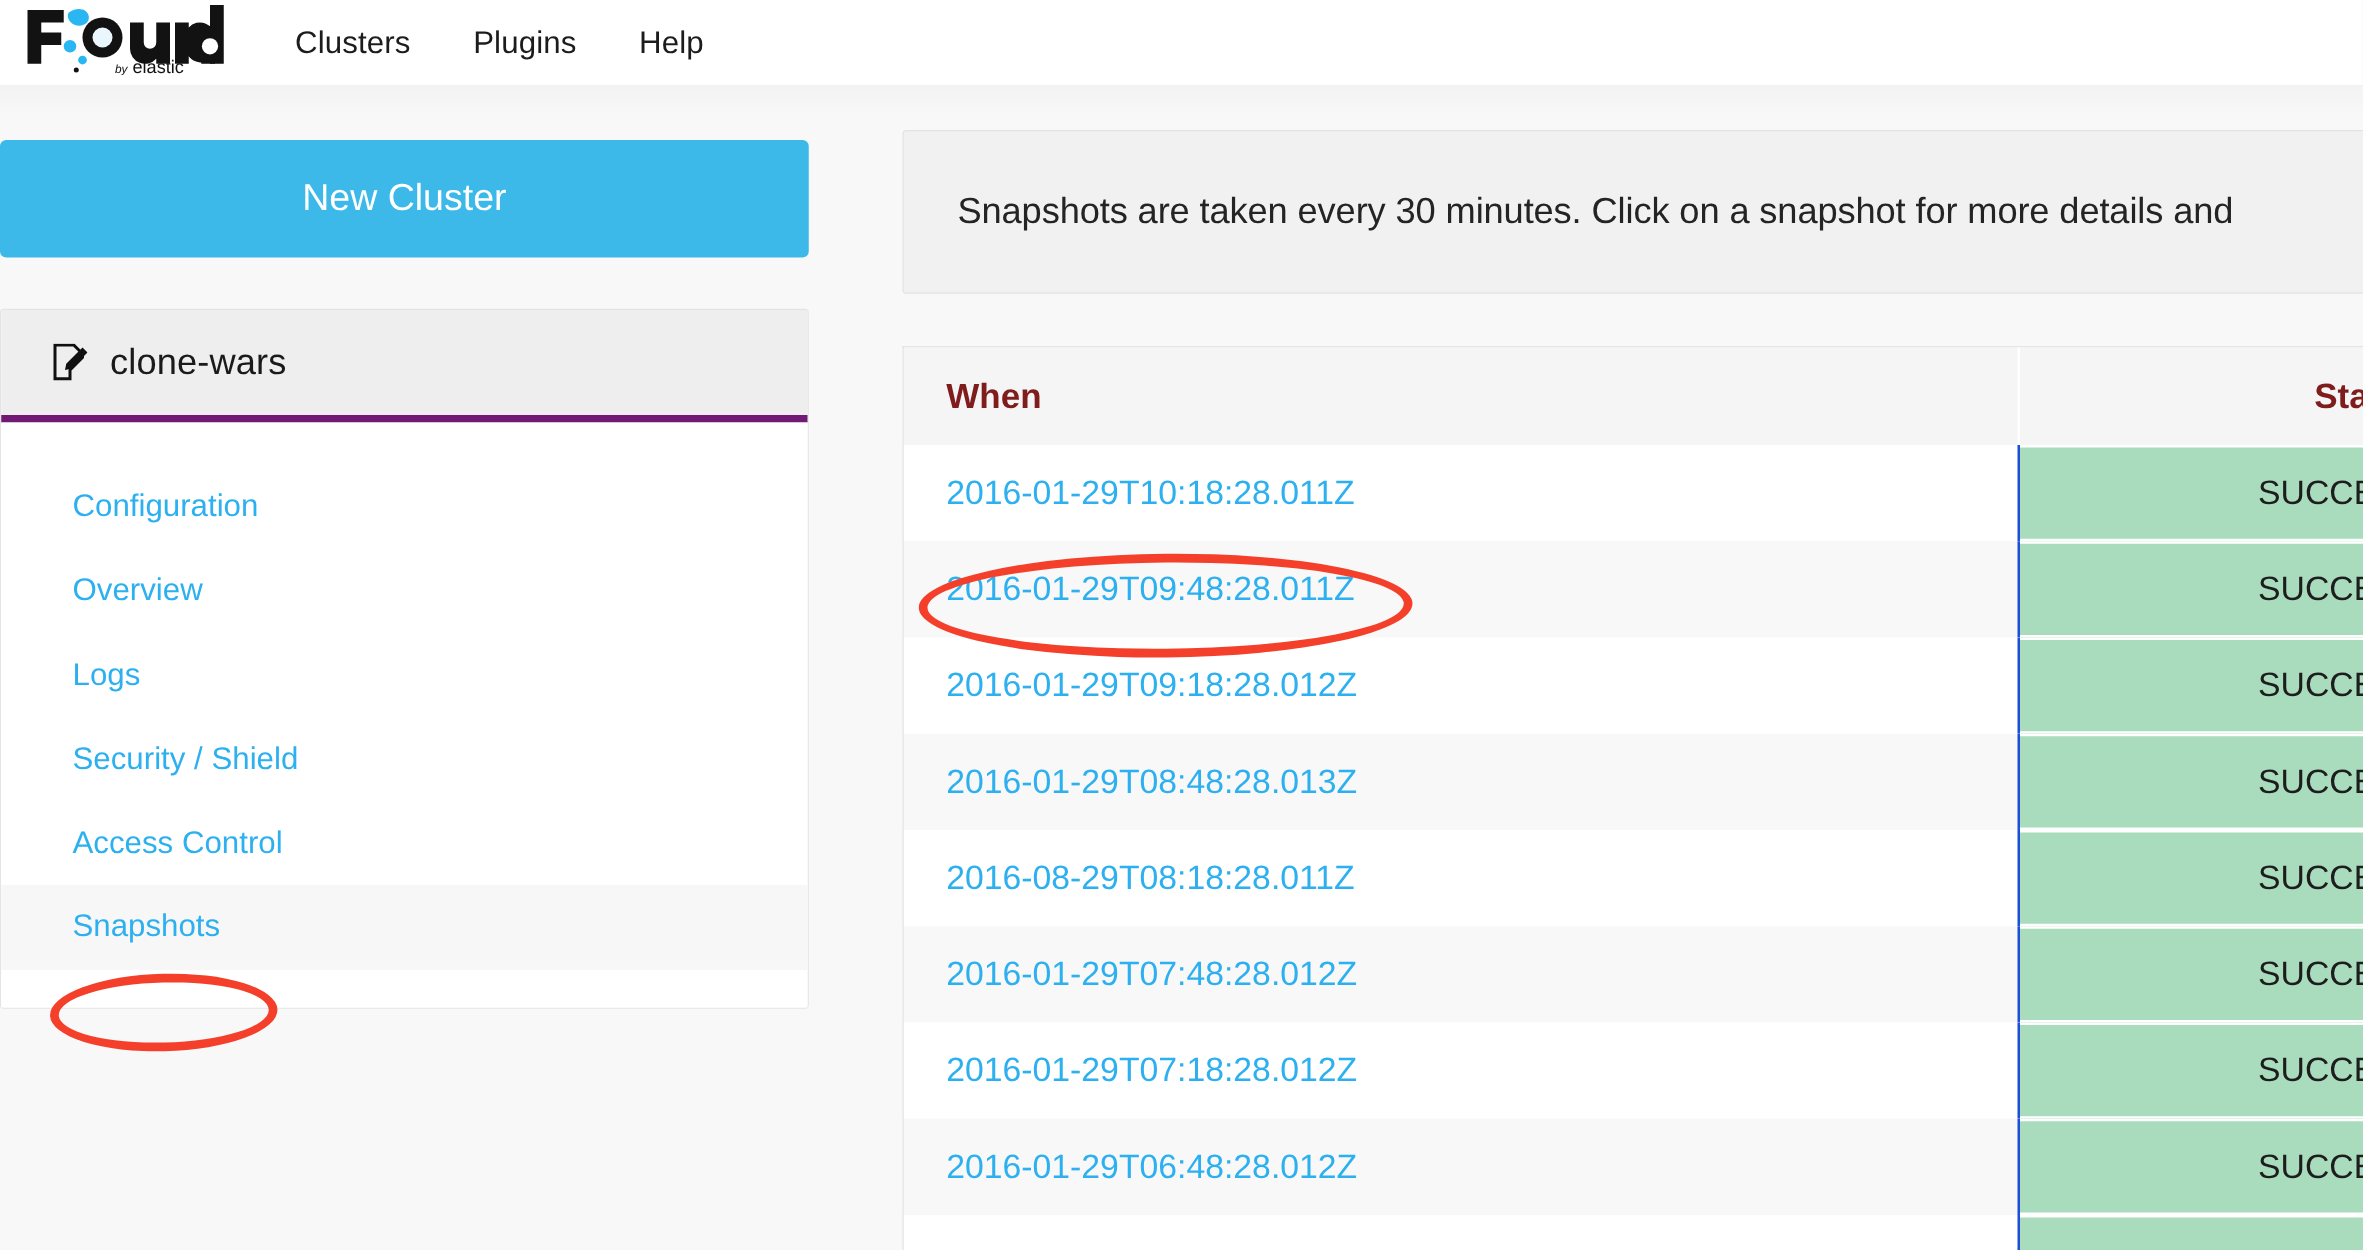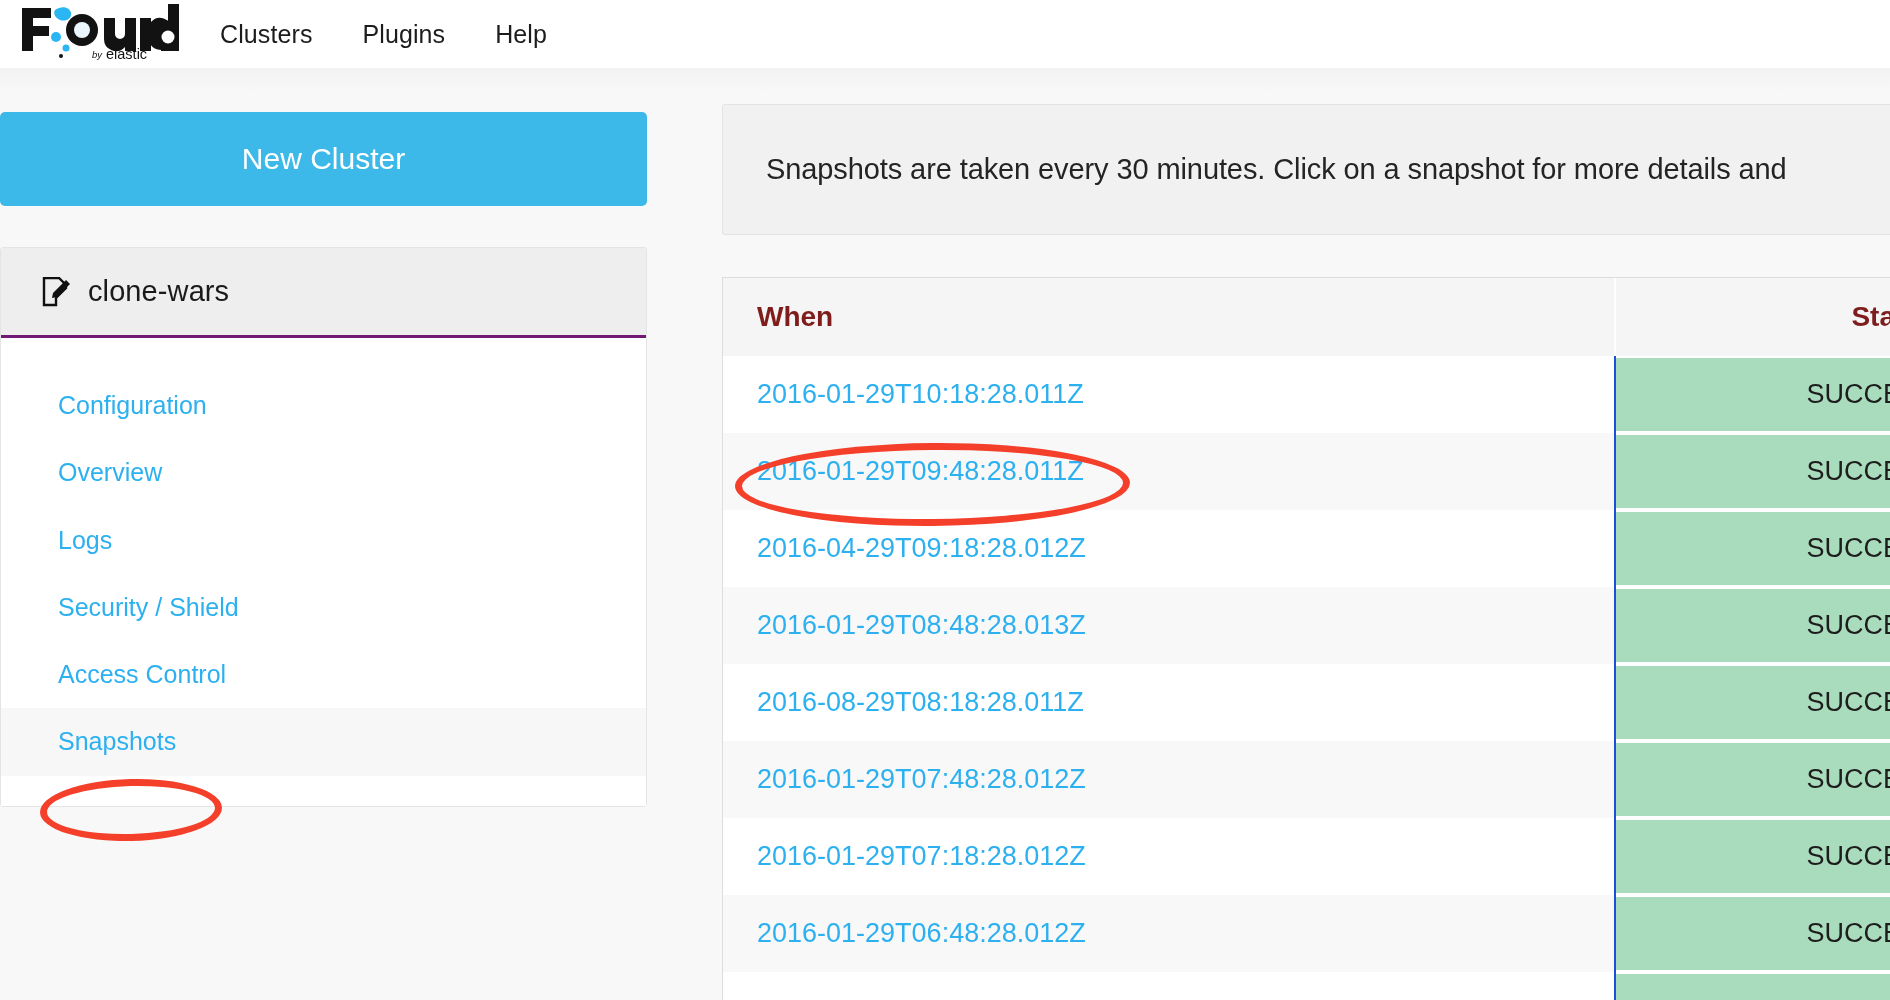--- a/index.html
+++ b/index.html
@@ -17,21 +17,21 @@
     position: absolute; left: 0; top: 0;
     width: 1890px; height: 68px;
     background: #ffffff;
     display: flex; align-items: center;
   }
   .logo-wrap {
     position: absolute; left: 18px; top: 2px;
     width: 165px; height: 58px;
   }
   .nav-links {
-    position: absolute; left: 220px; top: 0;
+    position: absolute; left: 236px; top: 0;
     height: 68px; display: flex; align-items: center;
   }
   .nav-link {
     font-size: 25px; color: #1c1c1c;
     margin-right: 50px; text-decoration: none;
     letter-spacing: .1px; cursor: pointer;
     white-space: nowrap;
   }
   .nav-link:last-child { margin-right: 0; }
 
@@ -59,21 +59,21 @@
   .cluster-panel {
     margin-top: 41px;
     width: 647px;
     background: #ffffff;
     border: 1px solid #e4e4e4;
     border-radius: 3px;
   }
   .cluster-head {
     height: 90px;
     background: #eeeeee;
-    border-bottom: 3px solid #701a75;
+    border-bottom: 6px solid #701a75;
     display: flex; align-items: center;
     padding-left: 41px;
   }
   .cluster-icon { width: 28px; height: 30px; margin-right: 18px; flex: none; }
   .cluster-name {
     font-size: 29px; color: #1a1a1a; letter-spacing: .1px;
   }
   .nav-list { padding: 34px 0 30px 0; background:#fff; }
   .nav-item {
     display: block;
@@ -263,21 +263,21 @@
         <tbody id="snap-body">
             <tr class="odd">
               <td class="when"><a>2016-01-29T10:18:28.011Z</a></td>
               <td class="status">SUCCESS</td>
             </tr>
             <tr class="even">
               <td class="when"><a>2016-01-29T09:48:28.011Z</a></td>
               <td class="status">SUCCESS</td>
             </tr>
             <tr class="odd">
-              <td class="when"><a>2016-04-29T09:18:28.012Z</a></td>
+              <td class="when"><a>2016-01-29T09:18:28.012Z</a></td>
               <td class="status">SUCCESS</td>
             </tr>
             <tr class="even">
               <td class="when"><a>2016-01-29T08:48:28.013Z</a></td>
               <td class="status">SUCCESS</td>
             </tr>
             <tr class="odd">
               <td class="when"><a>2016-08-29T08:18:28.011Z</a></td>
               <td class="status">SUCCESS</td>
             </tr>

